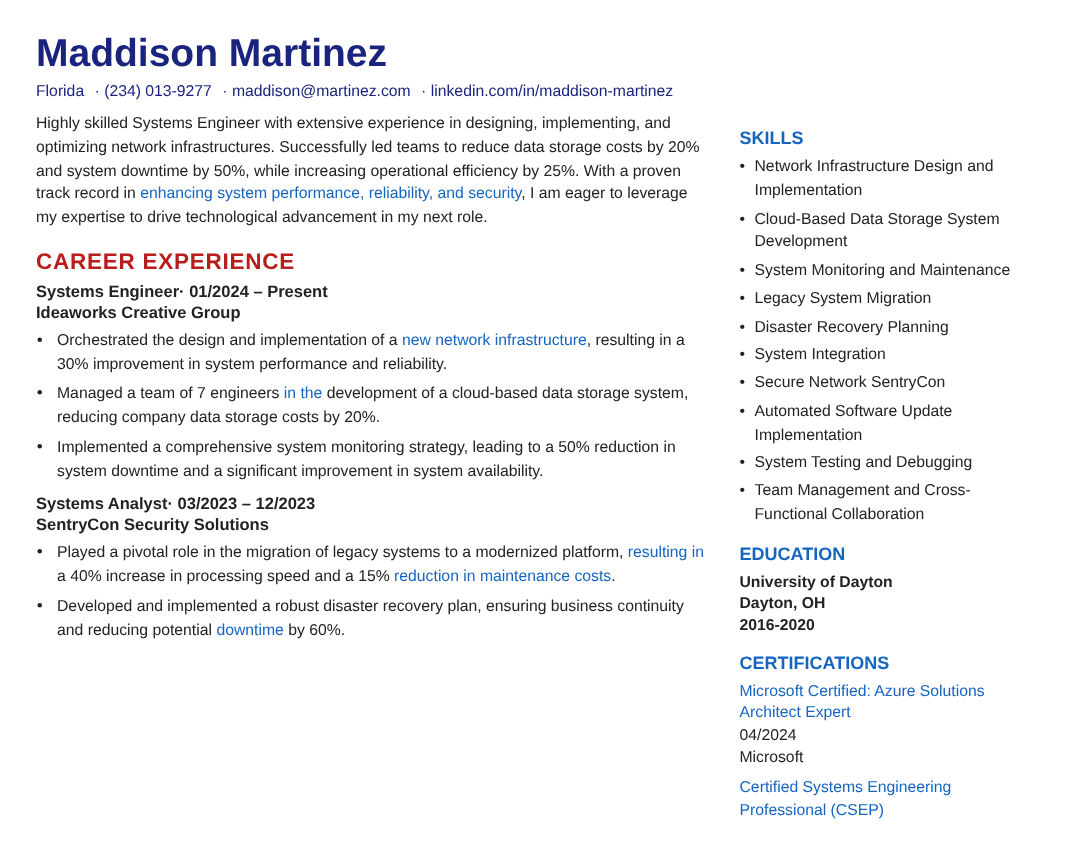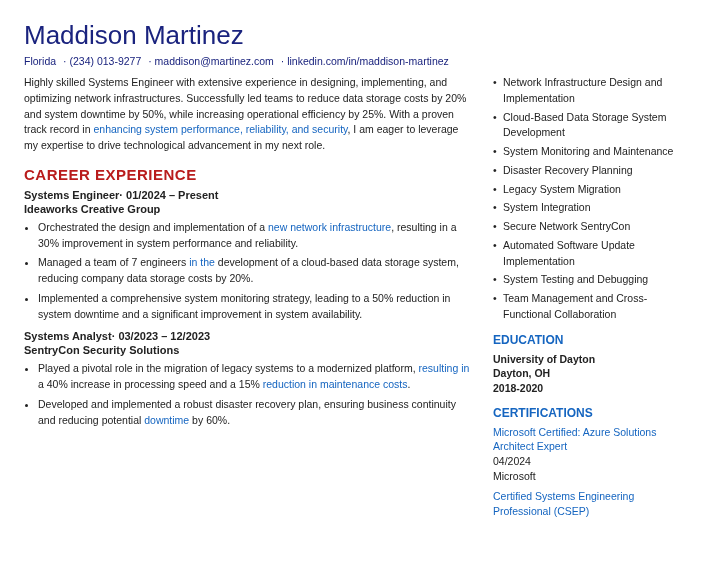--- a/index.html
+++ b/index.html
@@ -7,21 +7,21 @@
       font-family: Arial, sans-serif;
       font-size: 11px;
       color: #222;
       background: #fff;
       width: 712px;
       min-height: 566px;
       padding: 20px 24px;
     }
     .header-name {
       font-size: 26px;
-      font-weight: normal;
+      font-weight: bold;
       color: #1a237e;
       margin-bottom: 4px;
     }
     .header-contact {
       font-size: 10.5px;
       color: #1a237e;
       margin-bottom: 8px;
     }
     .header-contact span { margin-right: 4px; }
     .main-layout {
@@ -191,38 +191,39 @@
           Developed and implemented a robust disaster recovery plan, ensuring
           business continuity and reducing potential <span class="hl">downtime</span> by 60%.
         </li>
       </ul>
     </div>
 
   </div>
 
   <div class="right-col">
 
+    <div class="right-section-title">SKILLS</div>
     <div>
       <div class="skill-bullet">Network Infrastructure Design and Implementation</div>
       <div class="skill-bullet">Cloud-Based Data Storage System Development</div>
       <div class="skill-bullet">System Monitoring and Maintenance</div>
+      <div class="skill-bullet">Legacy System Migration</div>
       <div class="skill-bullet">Disaster Recovery Planning</div>
-      <div class="skill-bullet">Legacy System Migration</div>
       <div class="skill-bullet">System Integration</div>
       <div class="skill-bullet">Secure Network SentryCon</div>
       <div class="skill-bullet">Automated Software Update Implementation</div>
       <div class="skill-bullet">System Testing and Debugging</div>
       <div class="skill-bullet">Team Management and Cross-Functional Collaboration</div>
     </div>
 
     <div class="right-section-title">EDUCATION</div>
     <div class="edu-block">
       <div class="edu-school">University of Dayton</div>
       <div class="edu-location">Dayton, OH</div>
-      <div class="edu-year">2018-2020</div>
+      <div class="edu-year">2016-2020</div>
     </div>
 
     <div class="right-section-title">CERTIFICATIONS</div>
     <div class="cert-block">
       <div class="cert-name">Microsoft Certified: Azure Solutions Architect Expert</div>
       <div class="cert-date">04/2024</div>
       <div class="cert-org">Microsoft</div>
     </div>
     <div class="cert-block">
       <div class="cert-name">Certified Systems Engineering Professional (CSEP)</div>

